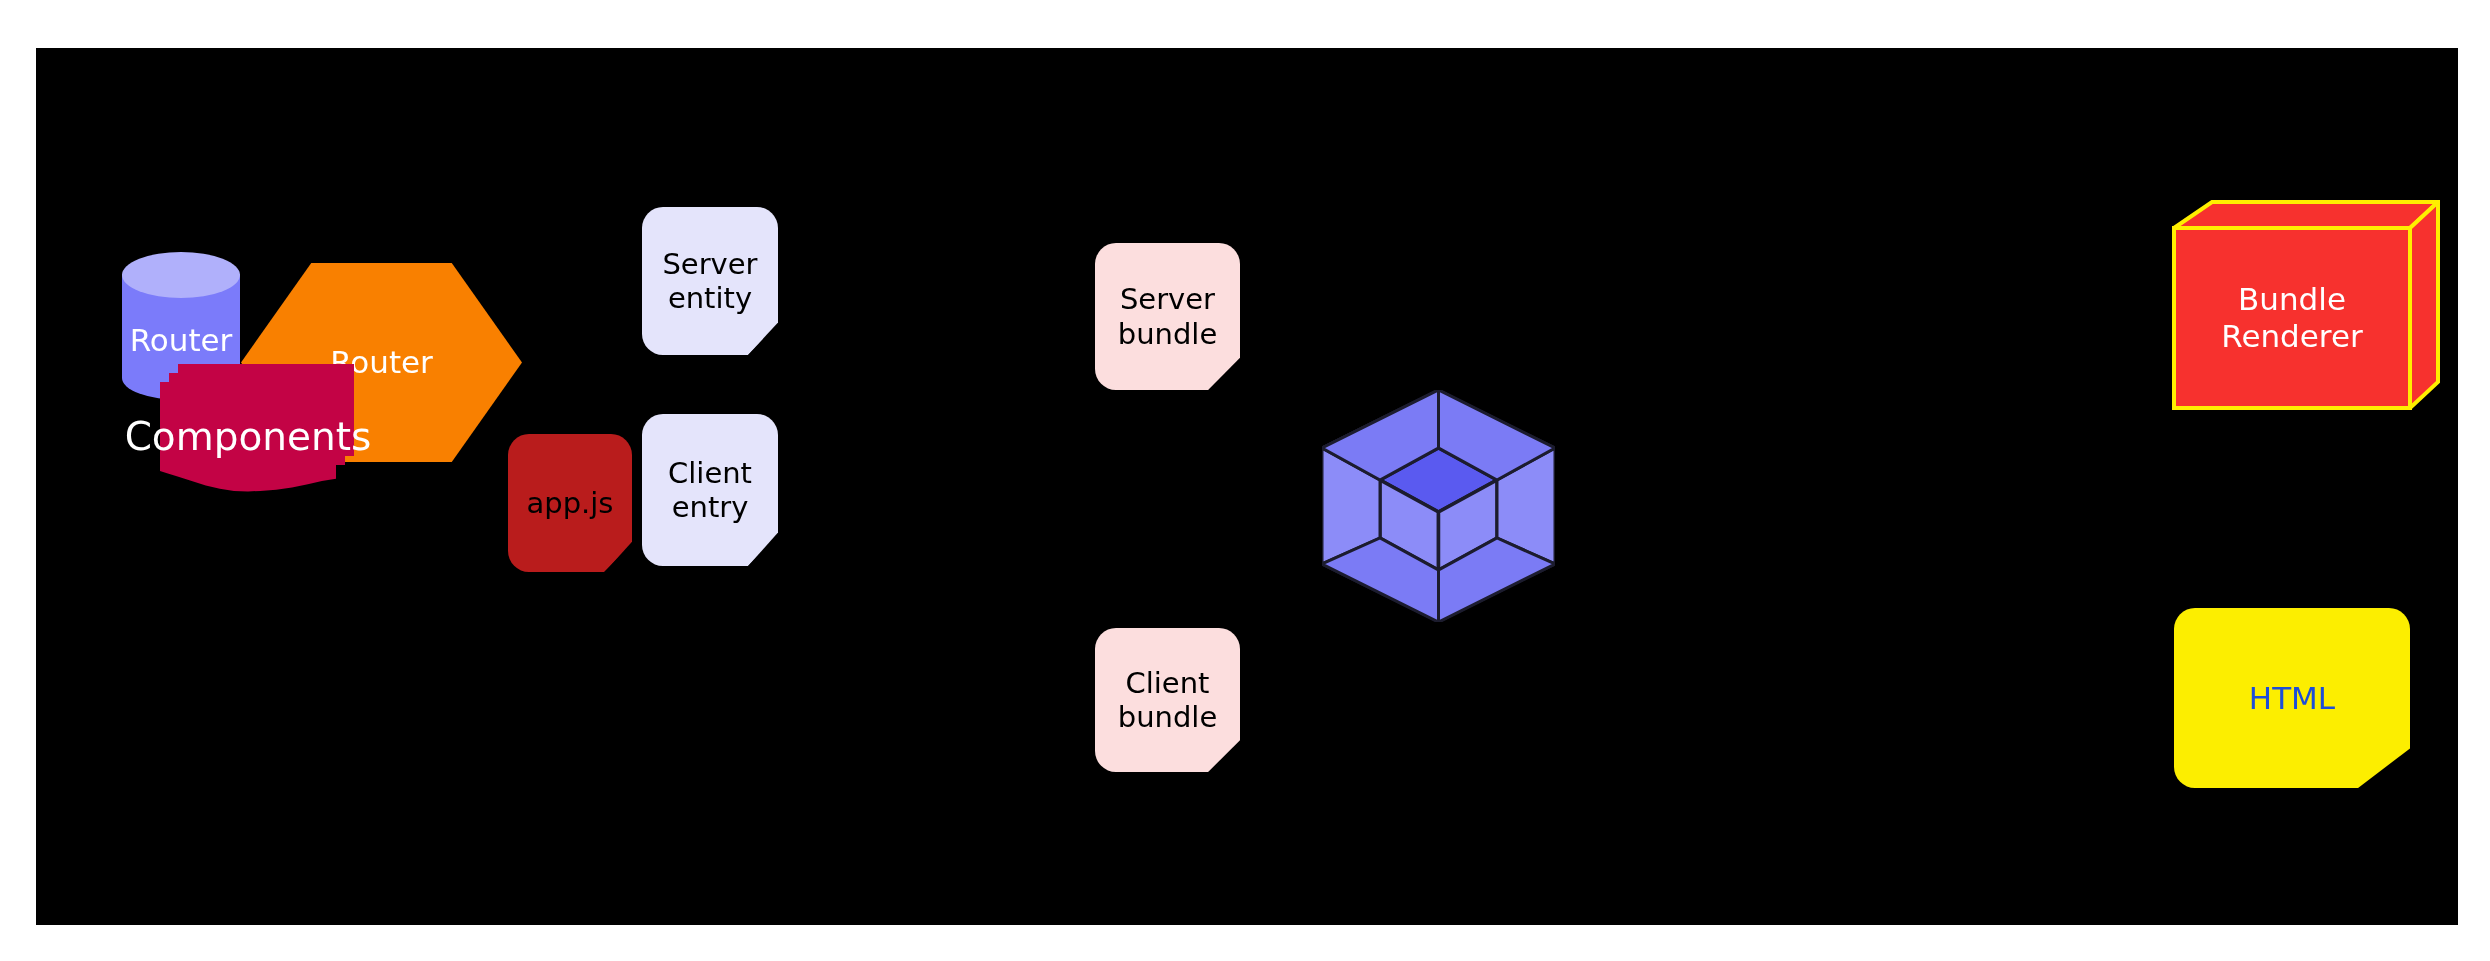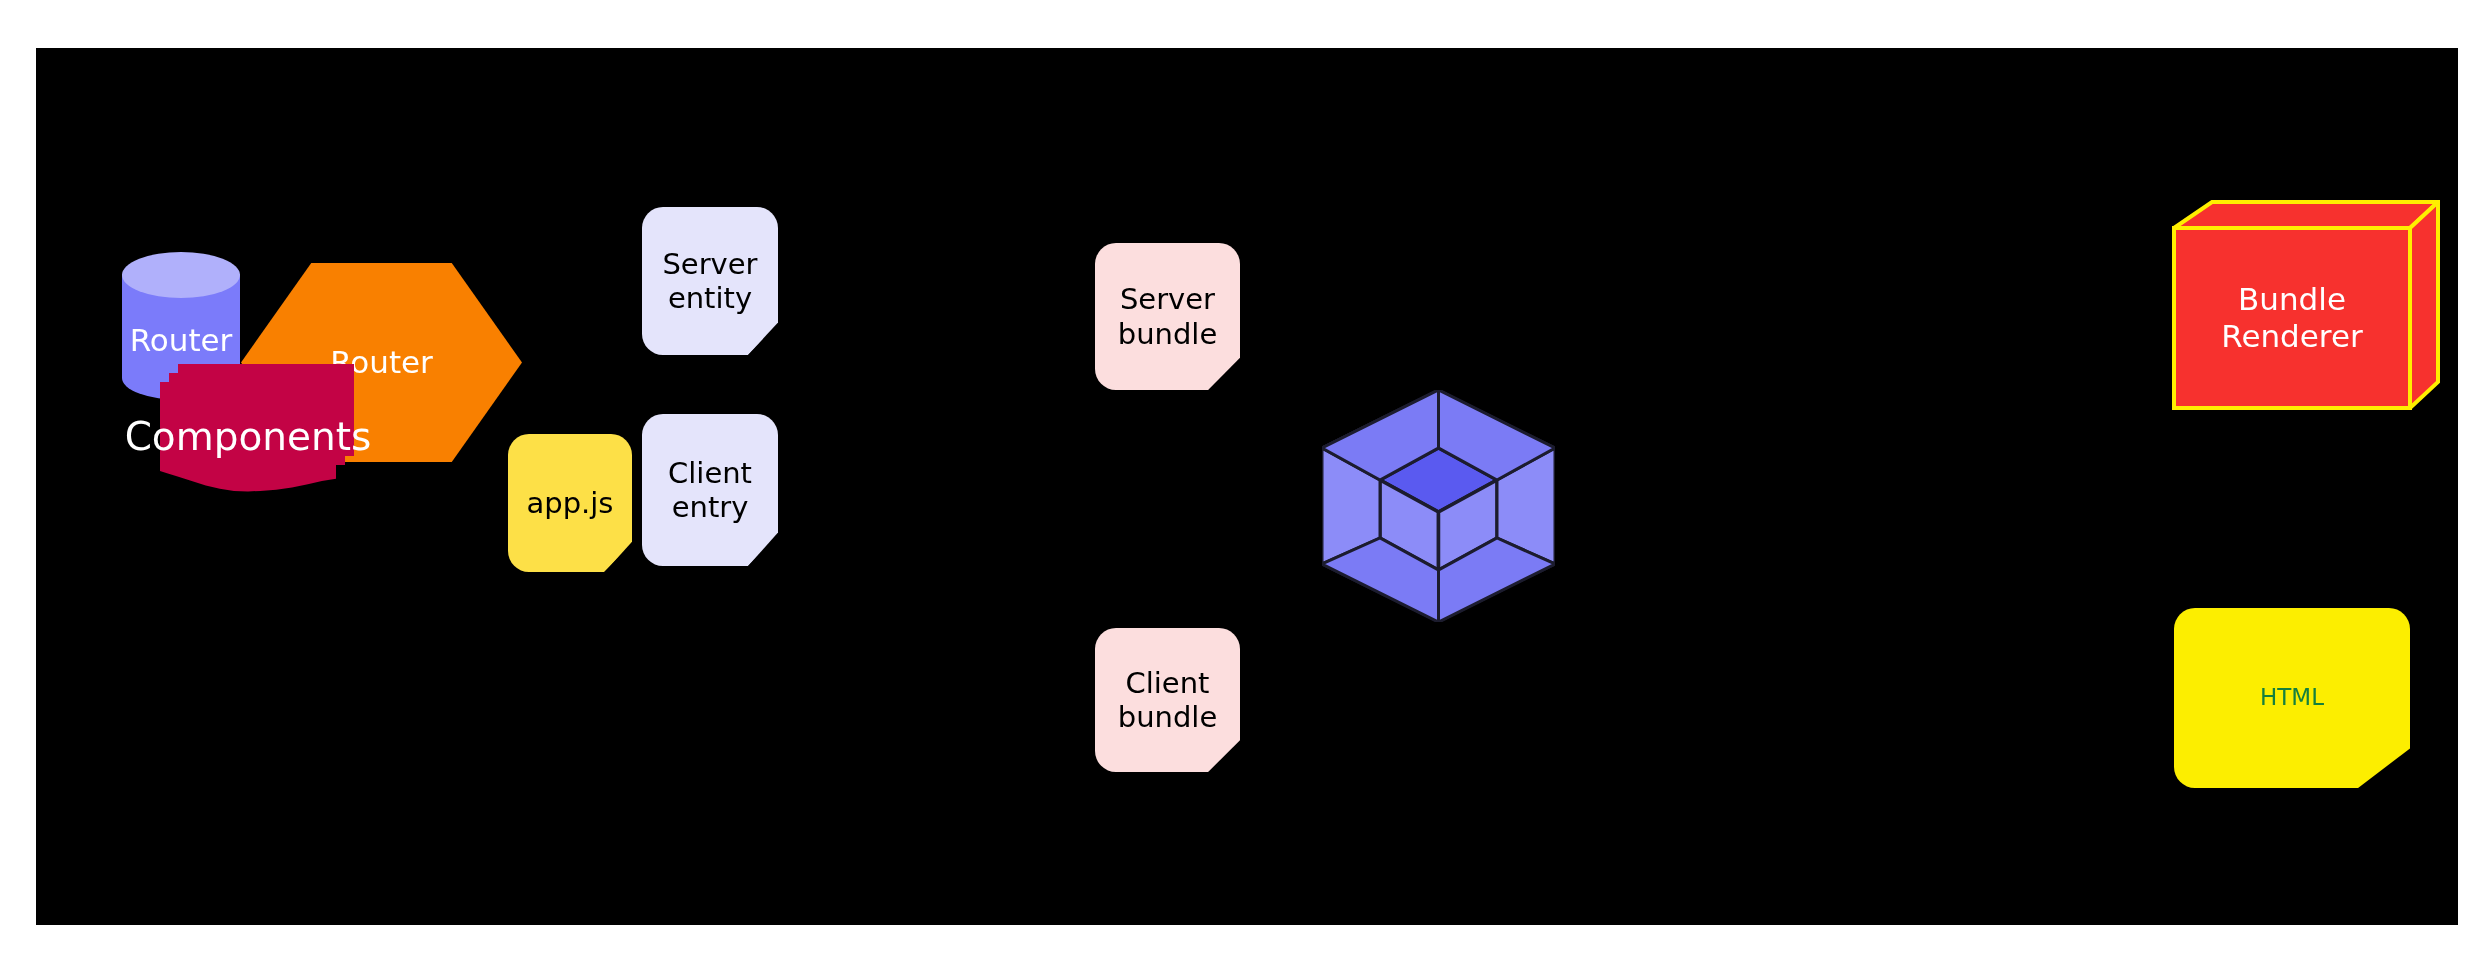--- a/index.html
+++ b/index.html
@@ -128,21 +128,21 @@
       <div class="node-label" style="font-size:31px;">Router</div>
     </div>
 
     <div class="node docstack" style="left:124px; top:316px; width:200px; height:136px;">
       <div class="sheet back2"></div>
       <div class="sheet back1"></div>
       <div class="sheet front"></div>
       <div class="node-label" style="font-size:39px; width:176px; height:110px; top:18px;">Components</div>
     </div>
 
-    <div class="node note" style="left:472px; top:386px; width:124px; height:138px; background:#fde047;">
+    <div class="node note" style="left:472px; top:386px; width:124px; height:138px; background:#b91c1c;">
       <div class="node-label" style="font-size:29px; color:#000000;">app.js</div>
     </div>
     <div class="node" style="left:568px; top:496px; width:28px; height:28px; background:#000000;
                 clip-path:polygon(100% 0%, 100% 100%, 0% 100%);"></div>
 
     <div class="node note" style="left:606px; top:159px; width:136px; height:148px; background:#e4e4fb;">
       <div class="node-label" style="font-size:29px; color:#000000;">Server
 entity</div>
     </div>
     <div class="node" style="left:712px; top:277px; width:30px; height:30px; background:#000000;
@@ -202,19 +202,19 @@
 
         <polygon points="238,28 266,2 266,182 238,208" fill="#f7312e" stroke="#ffee00" stroke-width="4"></polygon>
 
         <rect x="2" y="28" width="236" height="180" fill="#f7312e" stroke="#ffee00" stroke-width="4"></rect>
       </svg>
       <div class="node-label" style="font-size:31px; width:236px; height:180px; left:2px; top:28px;">Bundle
 Renderer</div>
     </div>
 
     <div class="node note" style="left:2138px; top:560px; width:236px; height:180px; background:#fcee00;">
-      <div class="node-label" style="font-size:23px; color:#15803d;">HTML</div>
+      <div class="node-label" style="font-size:31px; color:#1d4ed8;">HTML</div>
     </div>
     <div class="node" style="left:2338px; top:702px; width:36px; height:38px; background:#000000;
                 clip-path:polygon(100% 0%, 100% 100%, 0% 100%);"></div>
 
   </div>
 </div>
 
 </body></html>

